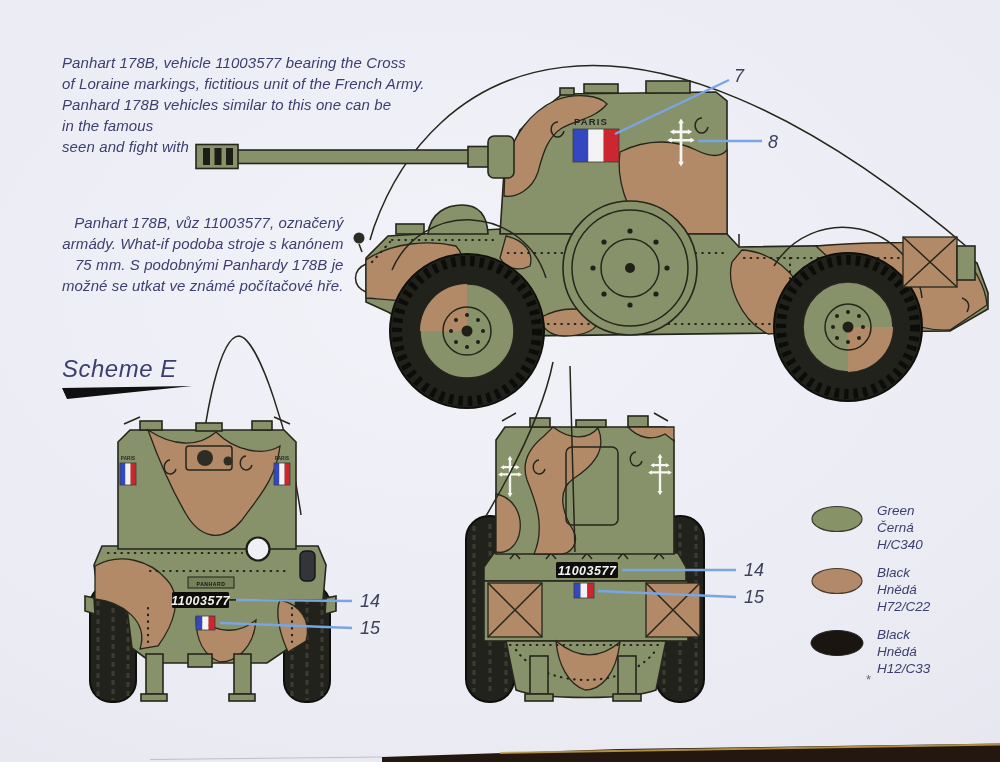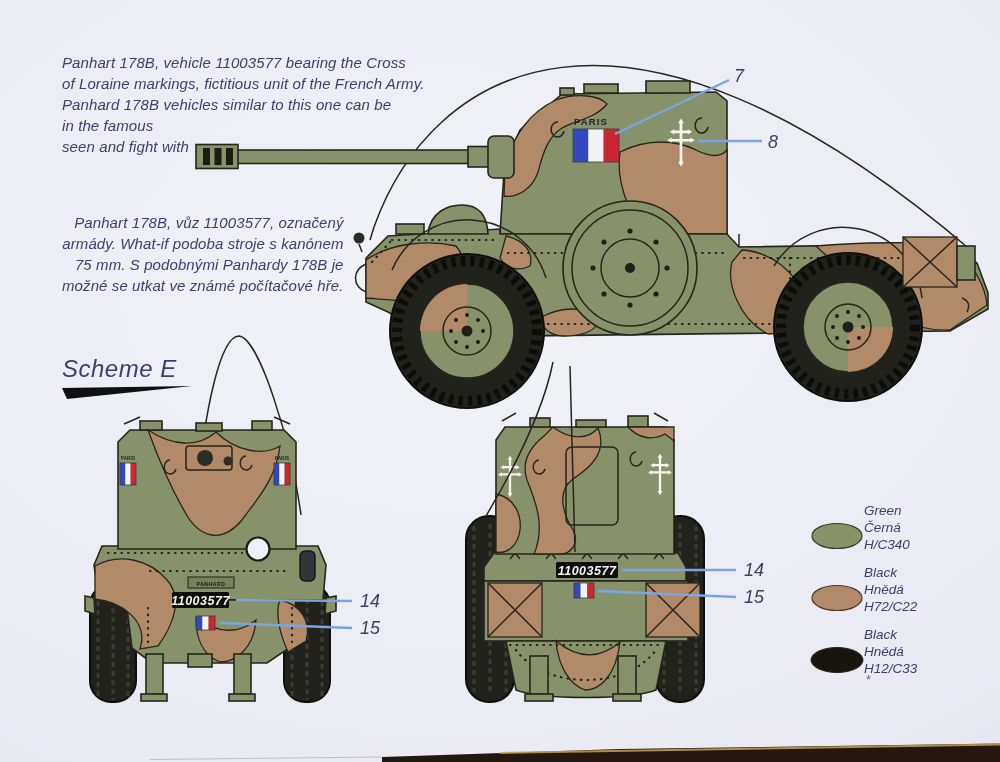--- a/index.html
+++ b/index.html
@@ -10,21 +10,21 @@
     font-family:"Liberation Sans","DejaVu Sans",sans-serif;
   }
   .para{position:absolute;font-style:italic;color:var(--c-ink,#3c3f6d);
         font-size:15px;line-height:21px;white-space:nowrap;letter-spacing:.1px;}
   .para-en{left:62px;top:52px;}
   .para-cs{left:62px;top:212px;text-align:right;}
   .scheme-head{position:absolute;left:62px;top:327px;color:var(--c-ink,#3c3f6d);margin-top:28px;}
   .scheme-txt{font-style:italic;font-size:24px;letter-spacing:.5px;}
   .scheme-wedge{display:block;margin-top:3px;}
   .art{position:absolute;left:0;top:0;width:1000px;height:762px;}
-  .legend-item{position:absolute;left:810px;display:flex;align-items:flex-end;color:var(--c-ink,#3c3f6d);}
+  .legend-item{position:absolute;left:810px;display:flex;gap:13px;align-items:flex-start;color:var(--c-ink,#3c3f6d);}
   .legend-labels{font-style:italic;font-size:13.5px;line-height:17px;}
   .footnote{position:absolute;left:866px;top:672px;font-size:13px;color:#6a6a7a;}
 
   
   .camo-g{fill:var(--c-camo_green,#87926a);stroke:var(--c-outline,#26261c);stroke-width:1.6;}
   .camo-b{fill:var(--c-camo_brown,#b28a68);stroke:var(--c-outline,#26261c);stroke-width:1.3;}
   .ln{stroke:var(--c-outline,#26261c);fill:none;stroke-width:1.5;}
   .riv{stroke:#23231b;stroke-width:2.2;stroke-dasharray:.5 6.2;stroke-linecap:round;fill:none;}
   .co-line{stroke:var(--c-callout_line,#79a5e3);stroke-width:2.4;fill:none;}
   .co-num{font-family:"Liberation Sans",sans-serif;font-style:italic;font-size:18px;fill:#3e415b;}

